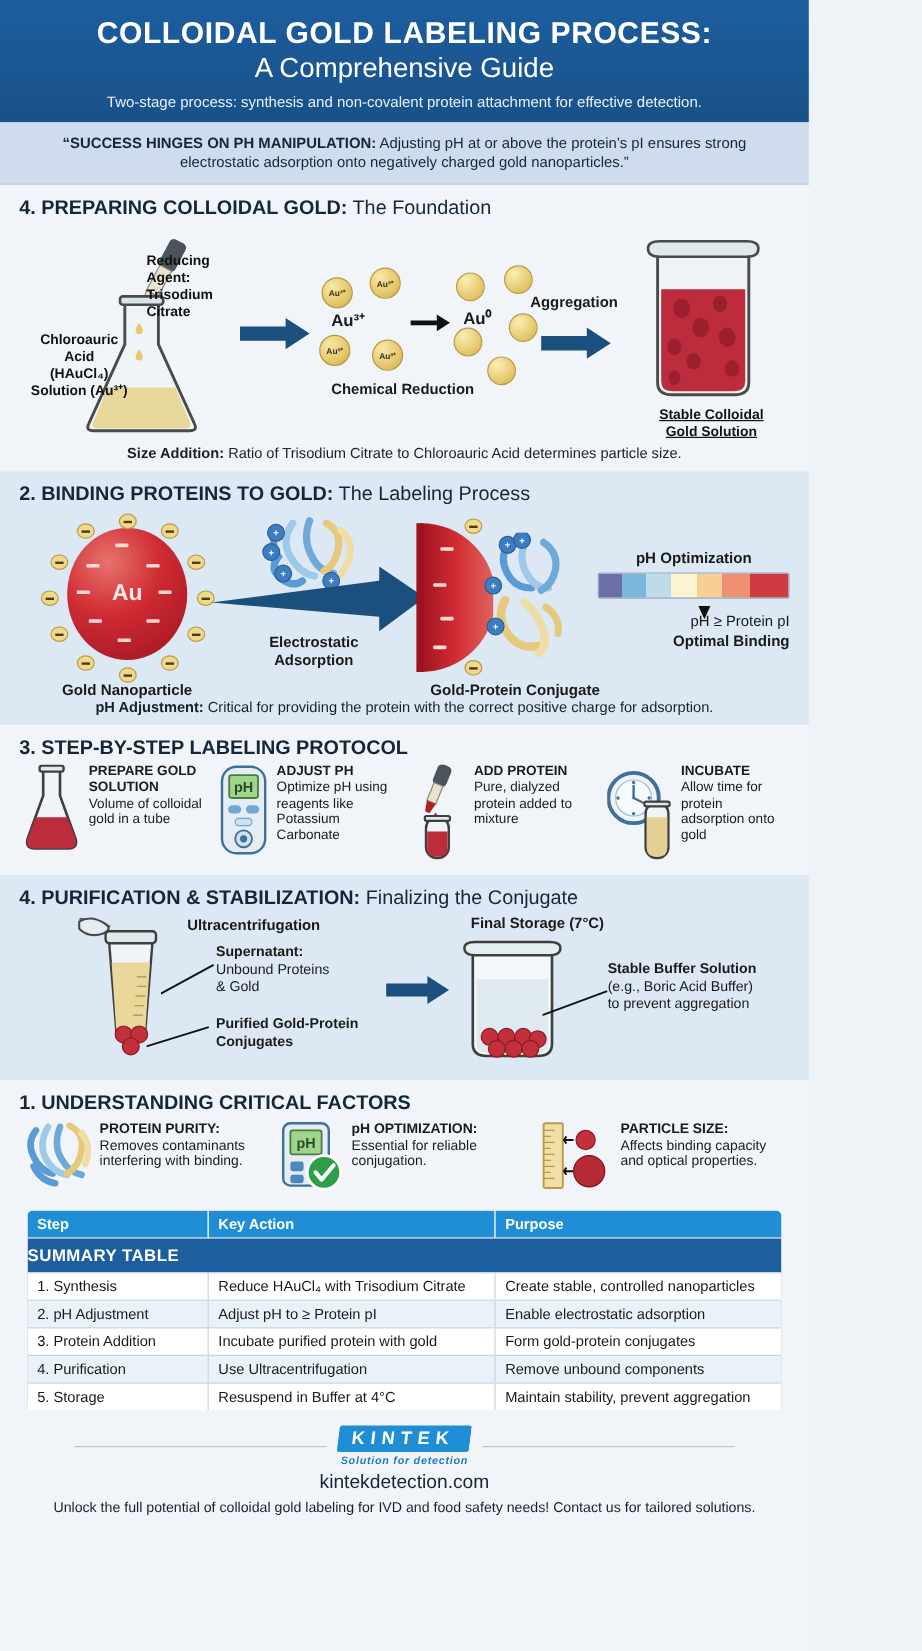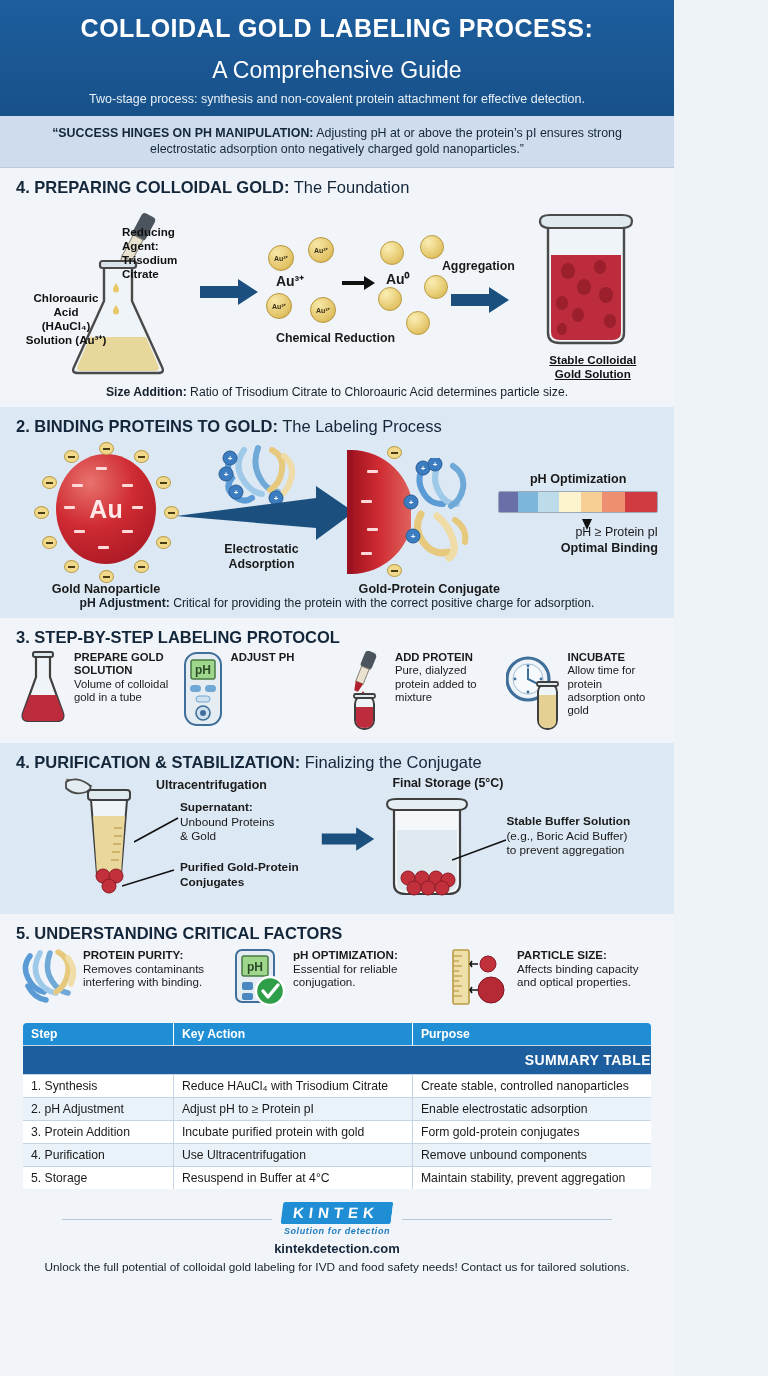--- a/index.html
+++ b/index.html
@@ -15,21 +15,21 @@
   
   .header {
     background: linear-gradient(180deg,#1d5e9e 0%, #185189 100%);
     color: #fff; text-align: center;
     padding: 14px 20px 10px;
   }
   .header h1 {
     font-size: 25px; font-weight: bold; letter-spacing: .5px;
     line-height: 1.12; text-transform: uppercase;
   }
-  .header h2 { font-size: 23px; font-weight: normal; line-height: 1.2; margin-top: 15px; }
+  .header h2 { font-size: 23px; font-weight: normal; line-height: 1.2; margin-top: 1px; }
   .header .sub { font-size: 12.5px; margin-top: 7px; color: #e8f0f8; }
 
   
   .quote {
     background: #cedced; color: #14263a;
     text-align: center; font-size: 12.4px; line-height: 1.32;
     padding: 9px 26px 10px; border-bottom: 1px solid #b9cade;
   }
   .quote b { font-weight: bold; }
 
@@ -52,21 +52,21 @@
          border: 1px solid #b79439; display: flex; align-items: center; justify-content: center;
          font-size: 7px; font-weight: bold; color: #3d3117; }
   .atom { width: 24px; height: 24px; border-radius: 50%;
           background: radial-gradient(circle at 33% 28%, #faeeb4, #e6c96f 62%, #cfae4e);
           border: 1px solid #bb9b3f; }
 
   
   .np { width: 100px; height: 110px; border-radius: 50%;
         background: radial-gradient(circle at 34% 26%, #e8736e 0%, #cf2b32 42%, #9d1220 100%);
         display: flex; align-items: center; justify-content: center;
-        color: #ffe9e9; font-size: 25px; font-weight: bold; position: relative; }
+        color: #ffe9e9; font-size: 19px; font-weight: bold; position: relative; }
   .minus-out { position: absolute; width: 15px; height: 13px; border-radius: 50%;
                background: #f0d98b; border: 1px solid #b99c45;
                display: flex; align-items: center; justify-content: center; }
   .minus-out::before { content:""; width: 7px; height: 2px; background:#4a3c14; }
   .minus-in { position: absolute; width: 11px; height: 3px; background: #ffd9d9; border-radius: 1px; }
 
   .ph-bar { height: 22px; border-radius: 2px; border: 1px solid #98a8bb;
     background: linear-gradient(90deg,
       #6b6fa8 0%, #6b6fa8 12%,
       #7cb6da 12%, #7cb6da 25%,
@@ -85,39 +85,39 @@
   
   .factors { display: flex; gap: 10px; padding: 3px 2px 2px; }
   .factor { display: flex; gap: 7px; flex: 1; align-items: flex-start; }
   .factor-txt { font-size: 11.6px; line-height: 1.17; }
   .factor-txt .hd { font-weight: bold; }
 
   
   .tablewrap { padding: 6px 22px 4px; background: #f1f5f9; }
   table { width: 100%; border-collapse: collapse; font-size: 12.2px;
           border: 1px solid #9fb7cd; border-radius: 5px; overflow: hidden; }
-  .tbl-title { background: #1d5e9e; color: #fff; font-weight: bold; text-align: right;
+  .tbl-title { background: #1d5e9e; color: #fff; font-weight: bold; text-align: left;
                font-size: 14px; padding: 6px 0; letter-spacing: .4px; margin-top: 25px; }
   thead th { background: #1f8ed4; color: #fff; text-align: left; font-weight: bold;
              padding: 4px 8px; border-right: 1px solid #ffffff; }
   thead th:last-child { border-right: none; }
   tbody td { padding: 4px 8px; border-top: 1px solid #c4d6e6; border-right: 1px solid #c4d6e6; }
   tbody td:last-child { border-right: none; }
   tbody tr:nth-child(odd) { background: #ffffff; }
   tbody tr:nth-child(even) { background: #eaf2f9; }
 
   
   .footer { background: #f1f5f9; padding: 8px 20px 10px; text-align: center; flex: 1; }
   .logo-row { display: flex; align-items: center; justify-content: center; gap: 10px; }
   .rule { height: 1px; background: #b9c7d4; flex: 1; max-width: 210px; }
   .logo-box { background: #1f8ed4; color: #fff; font-weight: bold; letter-spacing: 5px;
               font-size: 15px; padding: 2px 9px 3px 11px; border-radius: 2px;
               transform: skewX(-7deg); border-right: 4px solid #1f8ed4; }
   .logo-tag { font-size: 9px; color: #1f7bbd; font-weight: bold; font-style: italic; margin-top: 2px; letter-spacing: .6px;}
-  .site { font-size: 13px; font-weight: bold; color: #14263a; margin-top: 5px; }
+  .site { font-size: 16px; font-weight: normal; color: #14263a; margin-top: 5px; }
   .tagline { font-size: 11.8px; color: #17202b; margin-top: 4px; }
 </style>
 </head>
 <body>
 
 <div class="page">
 
   <div class="header">
     <h1>COLLOIDAL GOLD LABELING PROCESS:</h1>
     <h2>A Comprehensive Guide</h2>
@@ -386,20 +386,21 @@
           <rect x="10" y="9" width="24" height="19" rx="2" fill="#9ed68b" stroke="#4a7a46" stroke-width="1.5"></rect>
           <text x="22" y="23" font-size="12" font-weight="bold" text-anchor="middle" fill="#2c4a28" font-family="Liberation Sans, sans-serif">pH</text>
           <rect x="9" y="34" width="11" height="7" rx="3.5" fill="#6fa8d4"></rect>
           <rect x="24" y="34" width="11" height="7" rx="3.5" fill="#6fa8d4"></rect>
           <rect x="15" y="45" width="14" height="6" rx="3" fill="#cfe1ee" stroke="#6fa8d4" stroke-width="1"></rect>
           <circle cx="22" cy="62" r="7" fill="#cfe1ee" stroke="#3f6f9a" stroke-width="1.6"></circle>
           <circle cx="22" cy="62" r="3" fill="#3f6f9a"></circle>
         </svg>
         <div class="step-txt">
           <div class="hd">ADJUST PH</div>
+          <div>Optimize pH using reagents like Potassium Carbonate</div>
         </div>
       </div>
 
       <div class="step">
         <svg width="46" height="80" style="flex:none;" viewBox="0 0 46 80">
           <g transform="rotate(22 23 18)">
             <rect x="16" y="0" width="12" height="18" rx="4" fill="#4b545c"></rect>
             <rect x="18" y="17" width="8" height="16" fill="#e8e2cf" stroke="#8c8877" stroke-width="1"></rect>
             <polygon points="18,33 26,33 24,42 20,42" fill="#b0202c"></polygon>
           </g>
@@ -486,21 +487,21 @@
           <div>Purified Gold-Protein</div>
           <div>Conjugates</div>
         </div>
       </div>
 
       <svg width="56" height="30" style="margin-top:48px;flex:none;" viewBox="0 0 62 30">
         <path d="M2 9 L40 9 L40 2 L60 15 L40 28 L40 21 L2 21 Z" fill="#1b4f7e"></path>
       </svg>
 
       <div style="position:relative;width:322px;height:130px;">
-        <div style="position:absolute;left:16px;top:0px;font-size:12.4px;font-weight:bold;">Final Storage (5°C)</div>
+        <div style="position:absolute;left:16px;top:0px;font-size:12.4px;font-weight:bold;">Final Storage (7°C)</div>
         <svg width="86" height="104" style="position:absolute;left:8px;top:20px;" viewBox="0 0 86 104">
           <path d="M10 12 L10 88 Q10 98 22 98 L64 98 Q76 98 76 88 L76 12 Z" fill="#f4f8fa" stroke="#3f3f3f" stroke-width="2.2"></path>
           <path d="M13 34 L73 34 L73 88 Q73 95 64 95 L22 95 Q13 95 13 88 Z" fill="#dde7ee" opacity="0.9"></path>
           <path d="M3 8 Q3 3 12 3 L74 3 Q83 3 83 8 Q83 14 74 14 L12 14 Q3 14 3 8 Z" fill="#e4eef3" stroke="#3f3f3f" stroke-width="2"></path>
           <g fill="#c2303b" stroke="#8c1a24" stroke-width="1">
             <circle cx="24" cy="82" r="7"></circle>
               <circle cx="38" cy="82" r="7"></circle>
               <circle cx="52" cy="82" r="7"></circle>
               <circle cx="64" cy="84" r="7"></circle>
             <circle cx="30" cy="92" r="7"></circle>
@@ -515,21 +516,21 @@
           <div style="font-weight:bold;">Stable Buffer Solution</div>
           <div>(e.g., Boric Acid Buffer)</div>
           <div>to prevent aggregation</div>
         </div>
       </div>
     </div>
   </div>
 
   <div class="section sec-a">
     <div class="sec-title">
-      <b>5. UNDERSTANDING CRITICAL FACTORS</b>
+      <b>1. UNDERSTANDING CRITICAL FACTORS</b>
     </div>
 
     <div class="factors">
 
       <div class="factor">
         <svg width="58" height="56" style="flex:none;" viewBox="0 0 58 56">
           <path d="M12 8 q-8 10 -2 22 q6 12 16 14" fill="none" stroke="#5b9bd5" stroke-width="5.5" stroke-linecap="round"></path>
           <path d="M22 5 q-8 14 -2 26 q6 12 18 14" fill="none" stroke="#9ec9e8" stroke-width="5.5" stroke-linecap="round"></path>
           <path d="M32 5 q-6 16 2 28 q6 10 16 12" fill="none" stroke="#6fa9d8" stroke-width="5.5" stroke-linecap="round"></path>
           <path d="M40 4 q12 6 10 20 q-2 14 -12 20" fill="none" stroke="#e7c97e" stroke-width="5.5" stroke-linecap="round"></path>

